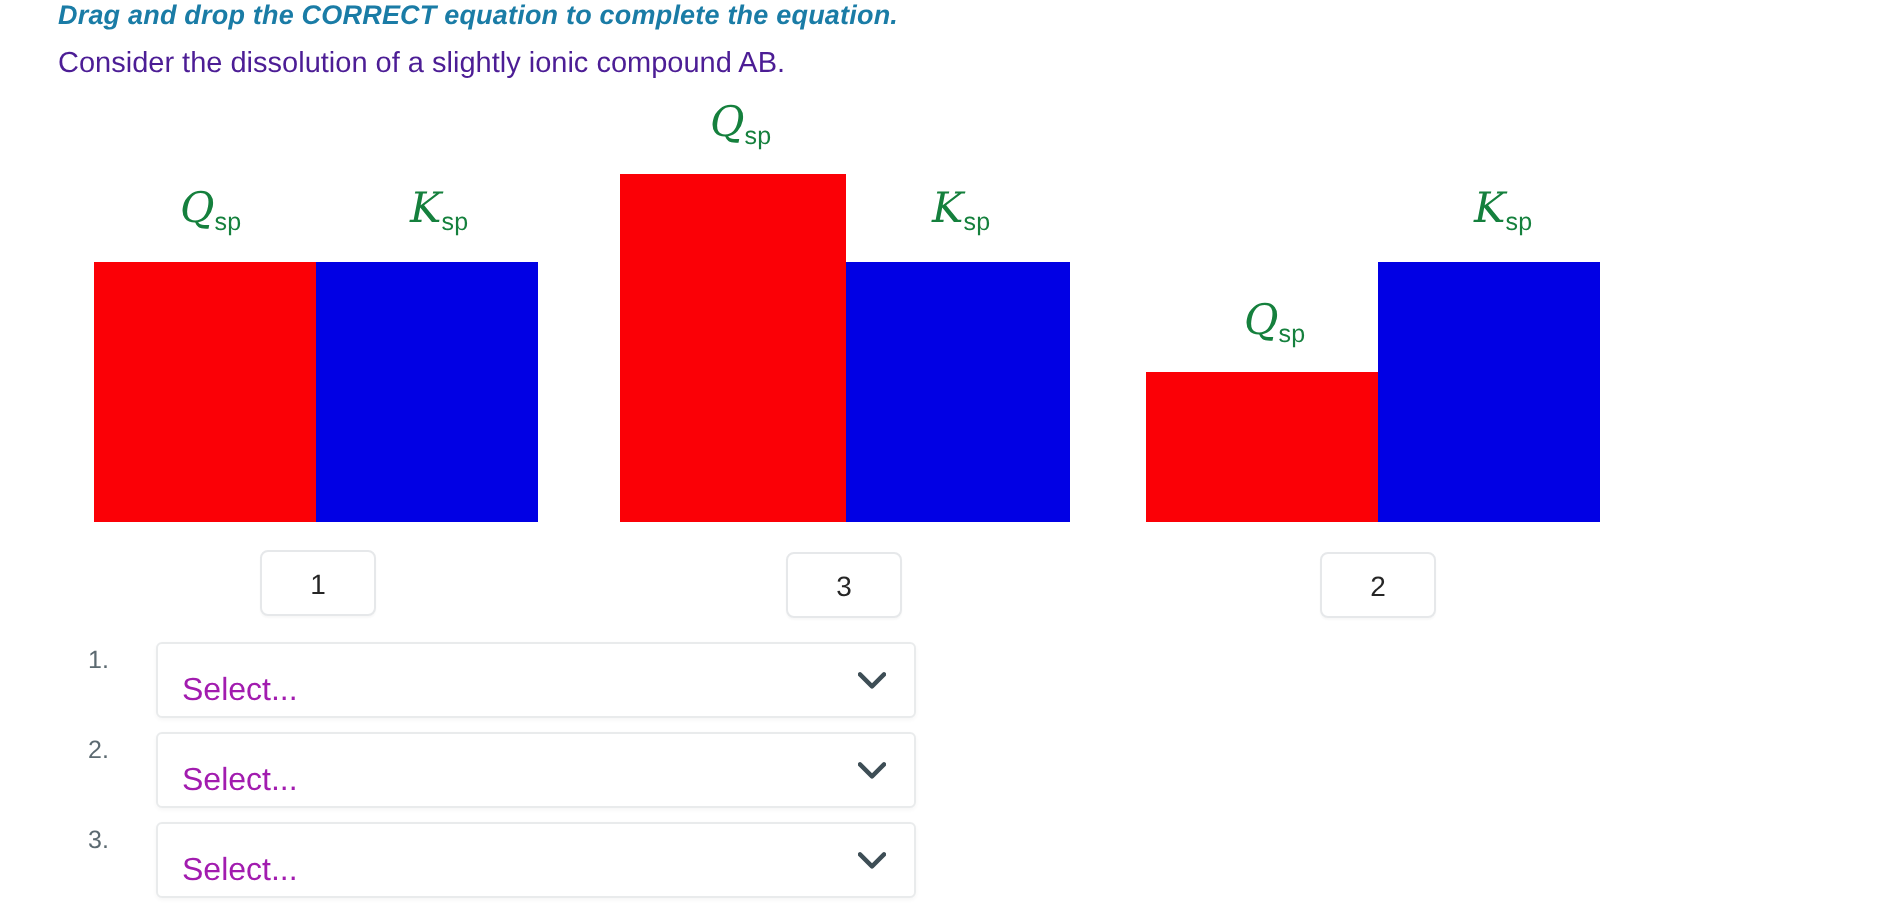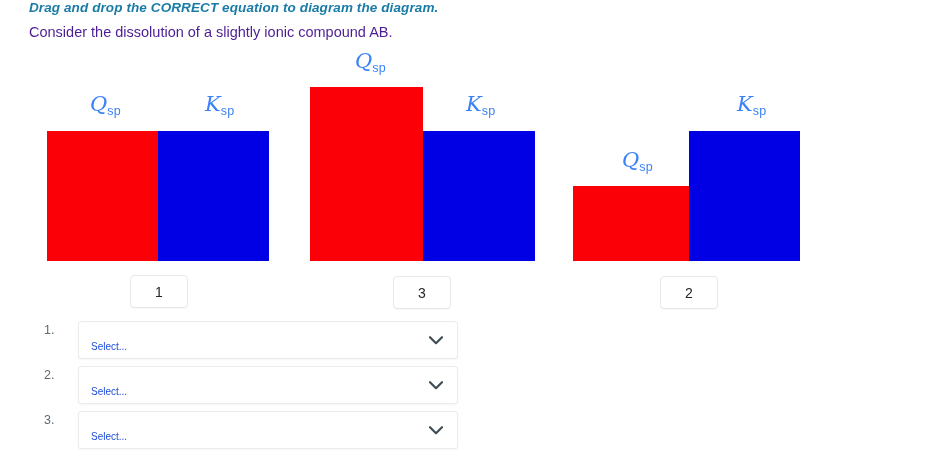--- a/index.html
+++ b/index.html
@@ -49,21 +49,21 @@
   .bar {
     position: absolute;
     bottom: 0;
   }
   .bar-q { background: #fb0006; }
   .bar-k { background: #0100e4; }
 
   .bar-label {
     position: absolute;
     white-space: nowrap;
-    color: #3b82f6;
+    color: #15803d;
     line-height: 1;
   }
   .bar-label .sym {
     font-family: "DejaVu Serif", serif;
     font-style: italic;
     font-size: 21px;
     font-weight: 500;
   }
   .bar-label .sub {
     font-family: "Liberation Sans", sans-serif;
@@ -117,38 +117,38 @@
     border: 1px solid #e9ebec;
     border-radius: 3px;
     background: #ffffff;
     box-shadow: 0 1px 2px rgba(0,0,0,0.04);
     display: flex;
     align-items: center;
     cursor: pointer;
   }
   .select-placeholder {
     padding-left: 12px;
-    font-size: 10px;
-    color: #1d4ed8;
+    font-size: 16px;
+    color: #a21caf;
     flex: 1;
     margin-top: 12px;
   }
   .chevron-icon {
     width: 26px;
     margin-right: 8px;
     display: flex;
     align-items: center;
     justify-content: center;
   }
   .chevron-icon svg { display: block; }
 </style>
 </head>
 <body>
 
-<div id="prompt-heading">Drag and drop the CORRECT equation to diagram the diagram.</div>
+<div id="prompt-heading">Drag and drop the CORRECT equation to complete the equation.</div>
 
 <div id="prompt-subtext">Consider the dissolution of a slightly ionic compound AB.</div>
 
 <div id="diagram-area">
 
   <div class="bar-group" style="left:47px; top:131px; width:222px; height:130px;">
     <div class="bar bar-q" style="left:0px; width:111px; height:130px;"></div>
     <div class="bar bar-k" style="left:111px; width:111px; height:130px;"></div>
   </div>
   <div class="bar-label" style="left:90px; top:94px;">

